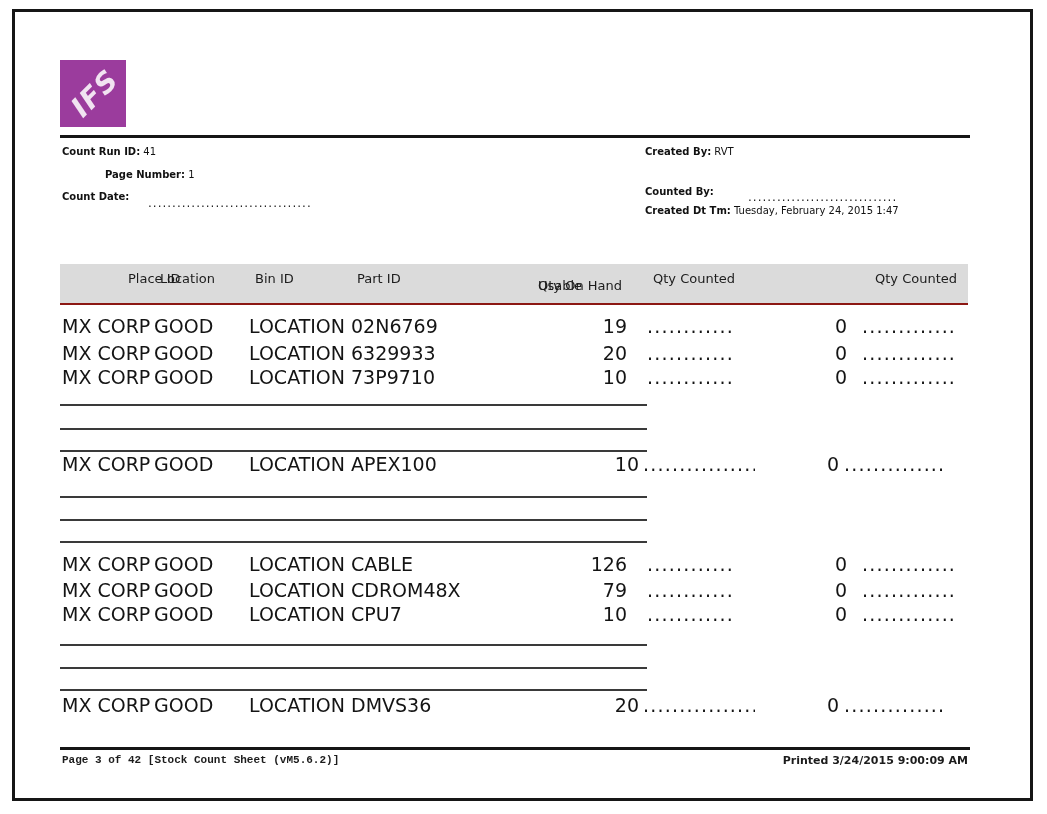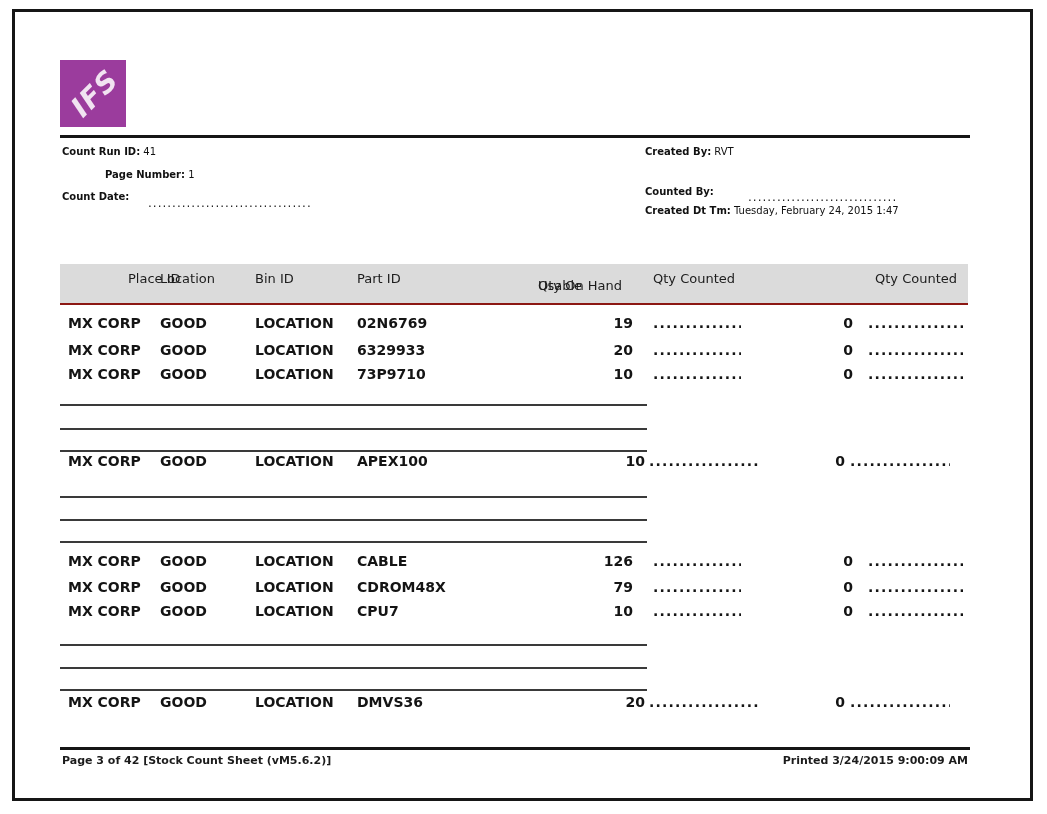--- a/index.html
+++ b/index.html
@@ -55,41 +55,41 @@
   .h-place { left:24px;margin-left:44px; }
   .h-loc   { left:100px; }
   .h-bin   { left:195px; }
   .h-part  { left:297px; }
   .h-usable   { left:478px; width:100px; text-align:center; line-height:15px; }
   .h-counted1 { left:590px; width:88px;  text-align:center; }
   .h-unusable { left:697px; width:80px;  overflow:hidden; line-height:15px; }
   .h-counted2 { left:812px; width:88px; text-align:center; }
 
   
-  .row { position:absolute; left:60px; width:908px; height:17px; font-size:14px; color:#141414;font-weight:bold; }
+  .row { position:absolute; left:54px; width:908px; height:17px; font-size:19px; color:#141414; }
   .row span { position:absolute; top:0; white-space:nowrap; }
   .c-place { left:8px; }
   .c-loc   { left:100px; }
   .c-bin   { left:195px; }
   .c-part  { left:297px; }
   .c-qty   { left:478px; width:95px; text-align:right; }
   .c-dots1 { left:593px; width:88px; overflow:hidden; letter-spacing:1.2px; }
   .c-zero  { left:715px; width:78px; text-align:right; }
   .c-dots2 { left:808px; width:95px; overflow:hidden; letter-spacing:1.2px; }
   .row.sub .c-qty   { left:490px; }
   .row.sub .c-dots1 { left:589px; width:112px; }
   .row.sub .c-zero  { left:707px; }
   .row.sub .c-dots2 { left:790px; width:100px; }
 
   
   .wline { position:absolute; left:60px; width:587px; height:2px; background:#3a3a3a; }
 
   
   .footer-text { position:absolute; top:754px; font-size:11px; font-weight:bold; color:#1c1c1c; white-space:nowrap; }
-  .footer-text.left  { left:62px; }
+  .footer-text.left  { left:62px;font-family:Liberation Mono, monospace; }
   .footer-text.right { right:79px; }
 </style>
 </head>
 <body>
 
 <div id="page">
   <div class="frame"></div>
 
   <div class="logo">
     <span>IFS</span>

